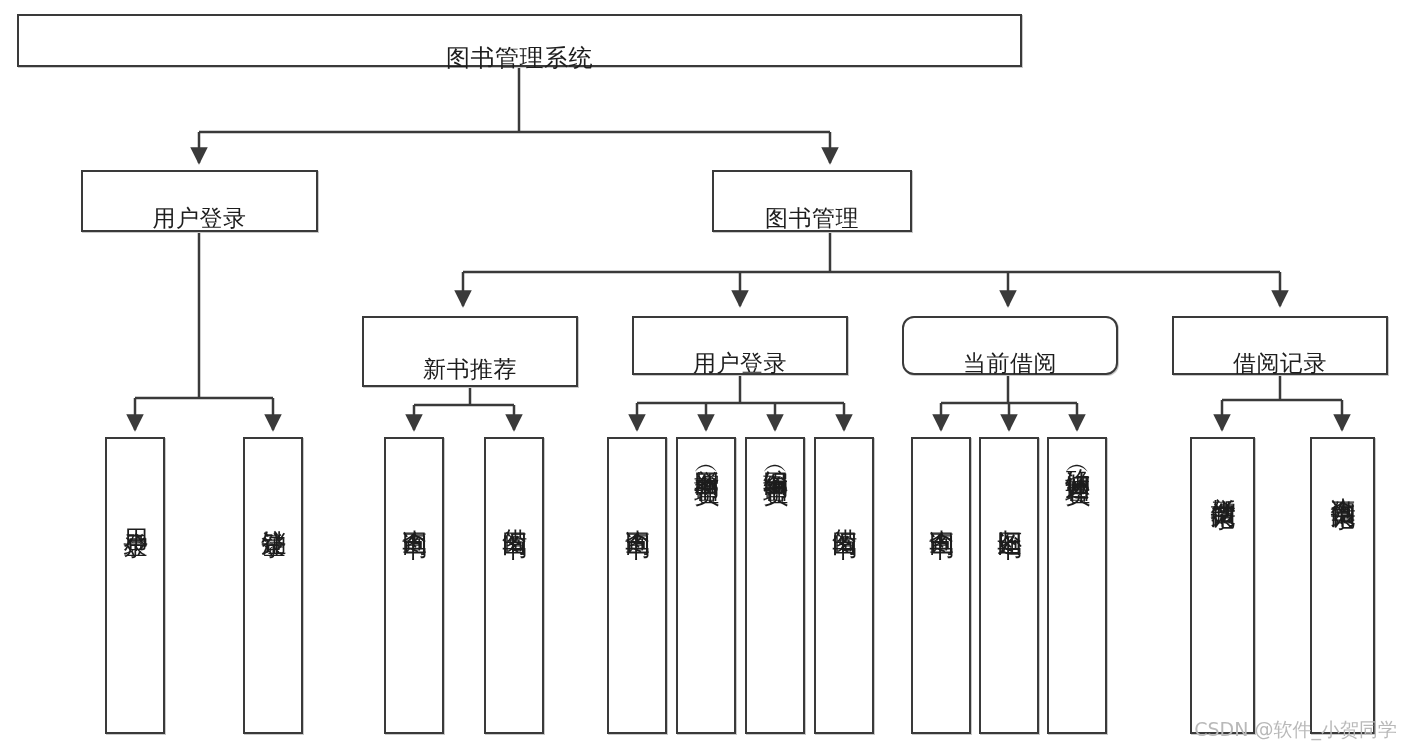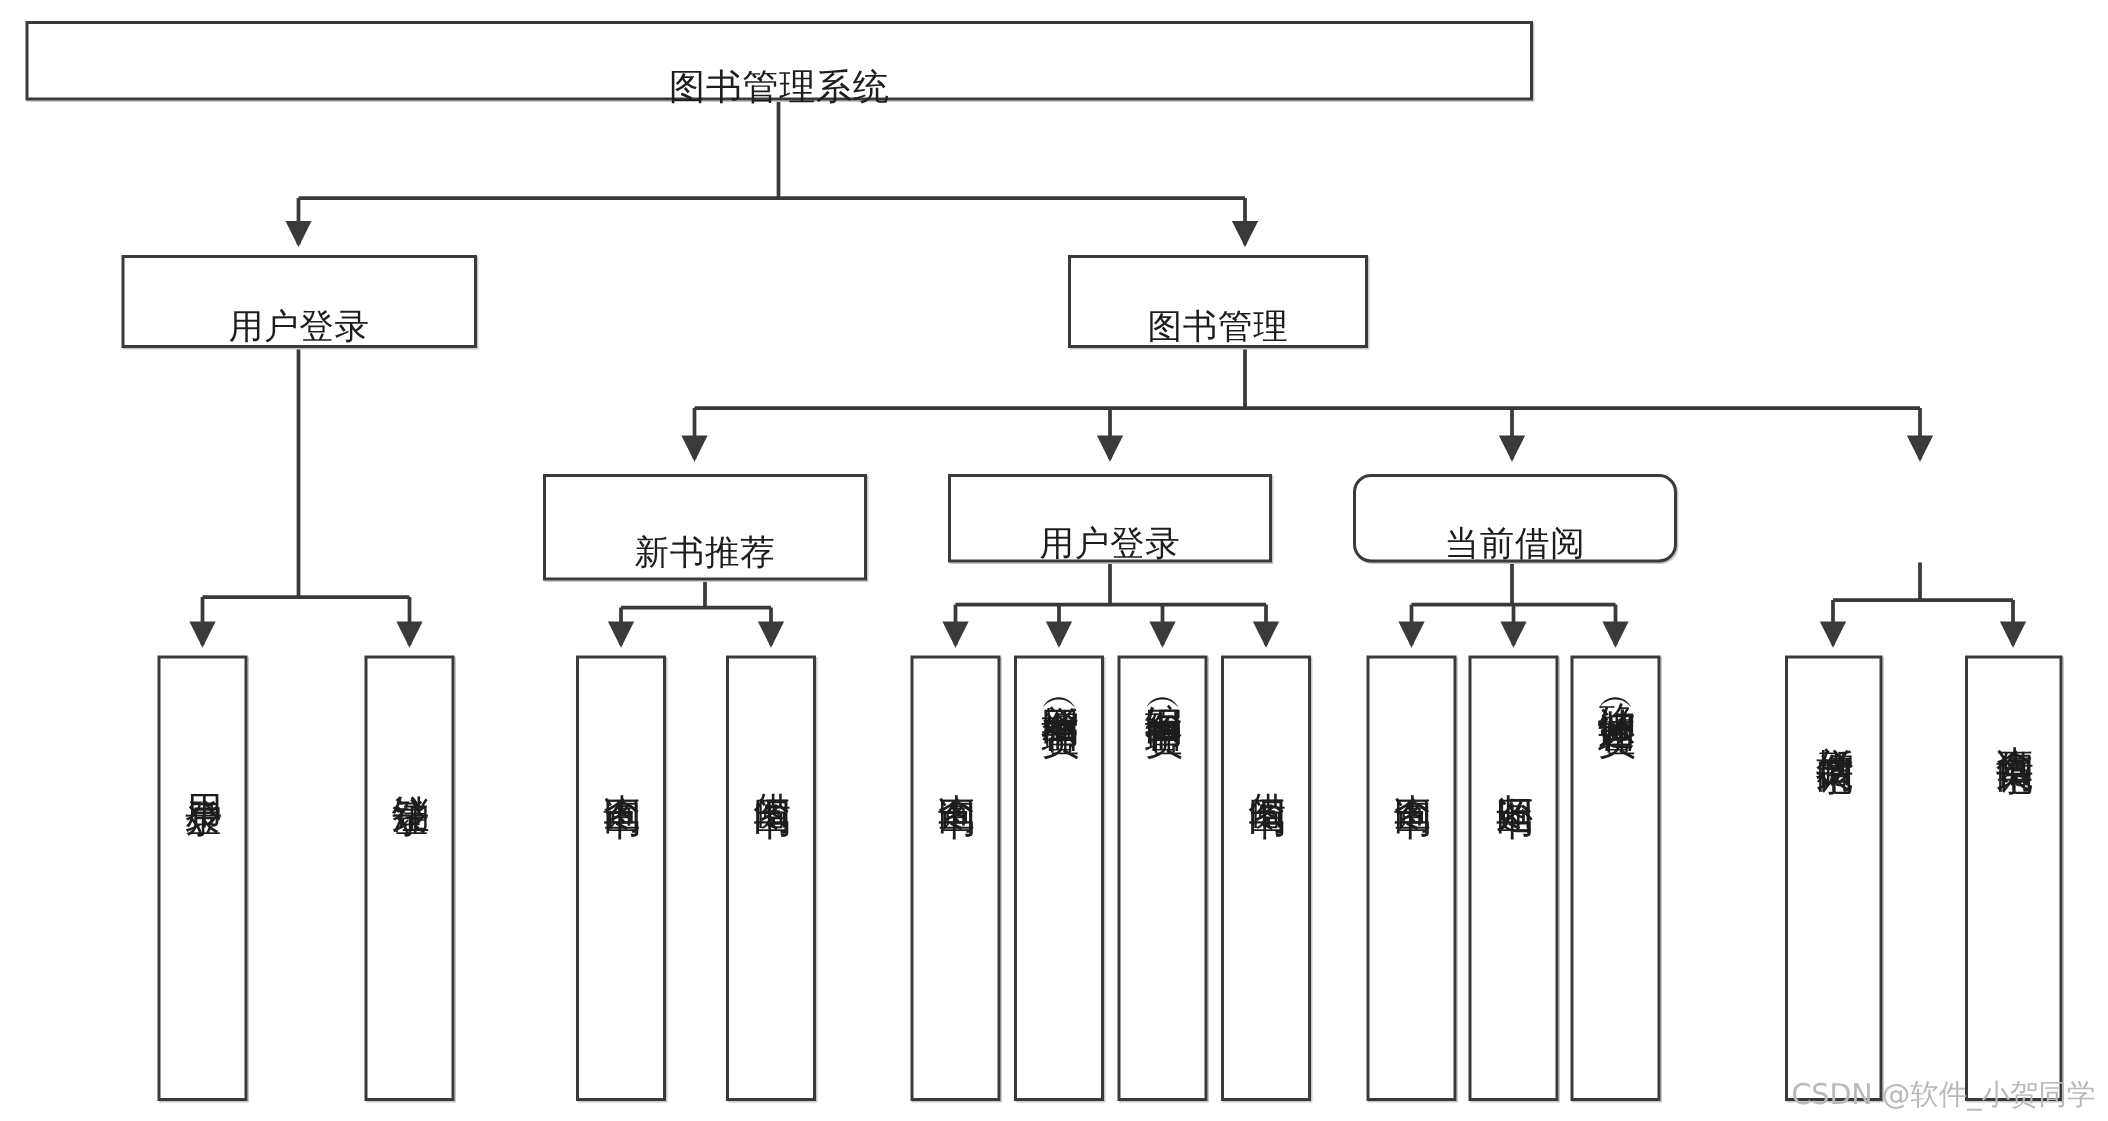--- a/index.html
+++ b/index.html
@@ -152,20 +152,23 @@
 
   <div class="node h" style="left:362px; top:316px; width:216px; height:71px;">
     <span class="label">新书推荐</span>
   </div>
   <div class="node h" style="left:632px; top:316px; width:216px; height:59px;">
     <span class="label">用户登录</span>
   </div>
   <div class="node h" style="left:902px; top:316px; width:216px; height:59px;border-radius:12px;">
     <span class="label">当前借阅</span>
   </div>
+  <div class="node h" style="left:1172px; top:316px; width:216px; height:59px;">
+    <span class="label">借阅记录</span>
+  </div>
 
   <div class="node v mid" style="left:105px; top:437px; width:60px; height:297px;">
     <span class="label">用户登录</span>
   </div>
   <div class="node v mid" style="left:243px; top:437px; width:60px; height:297px;">
     <span class="label">注销登录</span>
   </div>
 
   <div class="node v mid" style="left:384px; top:437px; width:60px; height:297px;">
     <span class="label">查询图书</span>

